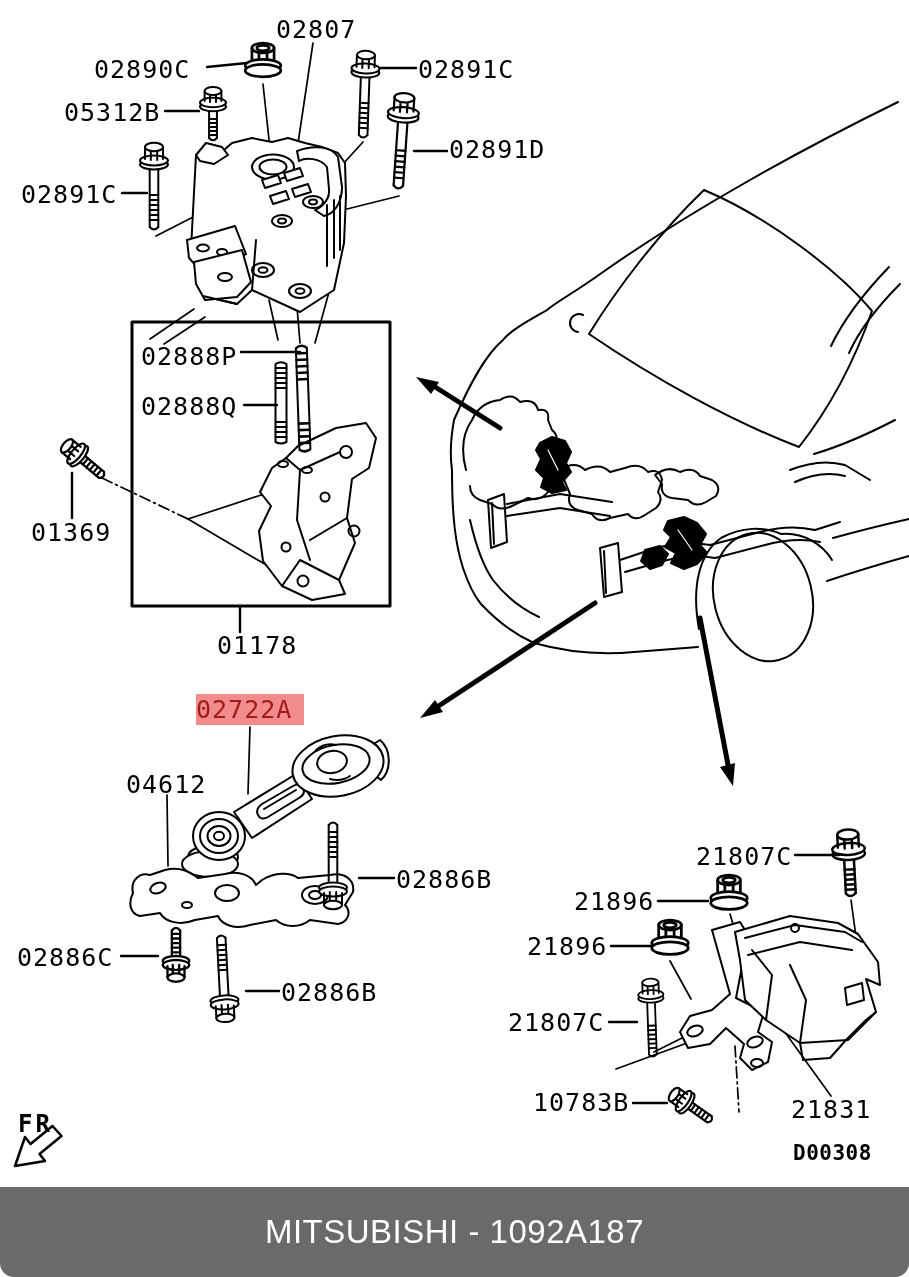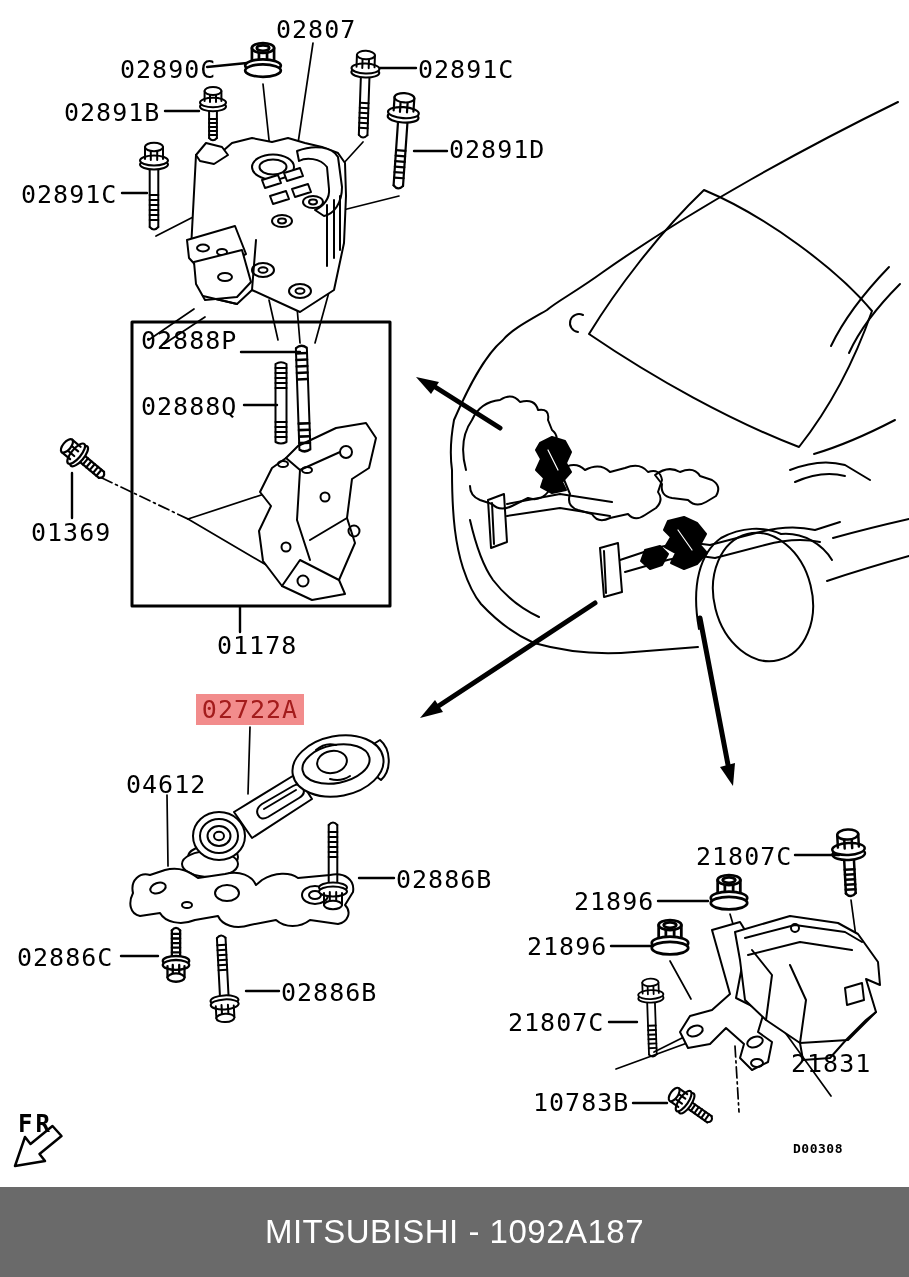--- a/index.html
+++ b/index.html
@@ -1,23 +1,23 @@
 <!DOCTYPE html>
 <html><head>
 <meta charset="utf-8">
 <style>
   html,body{margin:0;padding:0;background:#fff;}
   #canvas{position:relative;width:909px;height:1277px;background:#fff;overflow:hidden;
-          font-family:"DejaVu Sans Mono",monospace;}
+          font-family:"DejaVu Sans Mono",monospace;border-radius:14px;}
   #art{position:absolute;left:0;top:0;}
   .plabel{position:absolute;font-size:25px;line-height:1;letter-spacing:1px;color:#000;white-space:nowrap;}
-  .phl{position:absolute;left:196px;top:694px;width:108px;height:31px;line-height:31px;text-align:center;
+  .phl{position:absolute;left:196px;top:694px;width:108px;height:31px;line-height:31px;
        background:#f28c8c;color:#a31c1c;font-size:25px;letter-spacing:1px;}
   .fr-label{position:absolute;left:18px;top:1110px;font-size:24px;font-weight:bold;letter-spacing:3px;color:#000;}
-  .dcode{position:absolute;left:793px;top:1141px;font-size:13px;font-weight:bold;letter-spacing:.5px;color:#000;}
+  .dcode{position:absolute;left:793px;top:1141px;font-size:21px;font-weight:bold;letter-spacing:.5px;color:#000;}
   #footer{position:absolute;left:0;top:1187px;width:909px;height:90px;background:#6a6a6a;
           display:flex;align-items:center;justify-content:center;gap:40px;
           font-family:"Liberation Sans",sans-serif;font-size:33px;color:#fff;letter-spacing:.5px;}
   svg *{vector-effect:none;}
 </style>
 </head>
 <body>
 
 <div id="canvas">
 
@@ -239,40 +239,40 @@
       <path d="M633,1103 L667,1103"></path>
     </g>
 
     <g>
       <polygon points="15,1166 25,1137 30.5,1144 52.5,1126 61.5,1136 39.5,1154 45,1161" fill="#fff" stroke-width="2.5"></polygon>
     </g>
   </g>
 </svg>
 
 <div class="plabel" style="left:276px;top:17px">02807</div>
-<div class="plabel" style="left:120px;top:57px">02890C</div>
+<div class="plabel" style="left:94px;top:57px">02890C</div>
 <div class="plabel" style="left:418px;top:57px">02891C</div>
-<div class="plabel" style="left:64px;top:100px">02891B</div>
+<div class="plabel" style="left:64px;top:100px">05312B</div>
 <div class="plabel" style="left:449px;top:137px">02891D</div>
 <div class="plabel" style="left:21px;top:182px">02891C</div>
-<div class="plabel" style="left:141px;top:328px">02888P</div>
+<div class="plabel" style="left:141px;top:344px">02888P</div>
 <div class="plabel" style="left:141px;top:394px">02888Q</div>
 <div class="plabel" style="left:31px;top:520px">01369</div>
 <div class="plabel" style="left:217px;top:633px">01178</div>
 <div class="phl">02722A</div>
 <div class="plabel" style="left:126px;top:772px">04612</div>
 <div class="plabel" style="left:396px;top:867px">02886B</div>
 <div class="plabel" style="left:17px;top:945px">02886C</div>
 <div class="plabel" style="left:281px;top:980px">02886B</div>
 <div class="plabel" style="left:696px;top:844px">21807C</div>
 <div class="plabel" style="left:574px;top:889px">21896</div>
 <div class="plabel" style="left:527px;top:934px">21896</div>
 <div class="plabel" style="left:508px;top:1010px">21807C</div>
 <div class="plabel" style="left:533px;top:1090px">10783B</div>
-<div class="plabel" style="left:791px;top:1051px">21831</div>
+<div class="plabel" style="left:791px;top:1097px">21831</div>
 
 <div class="fr-label">FR</div>
 <div class="dcode">D00308</div>
 
 <div id="footer">
   <span>MITSUBISHI - 1092A187</span>
 </div>
 
 </div>
 

